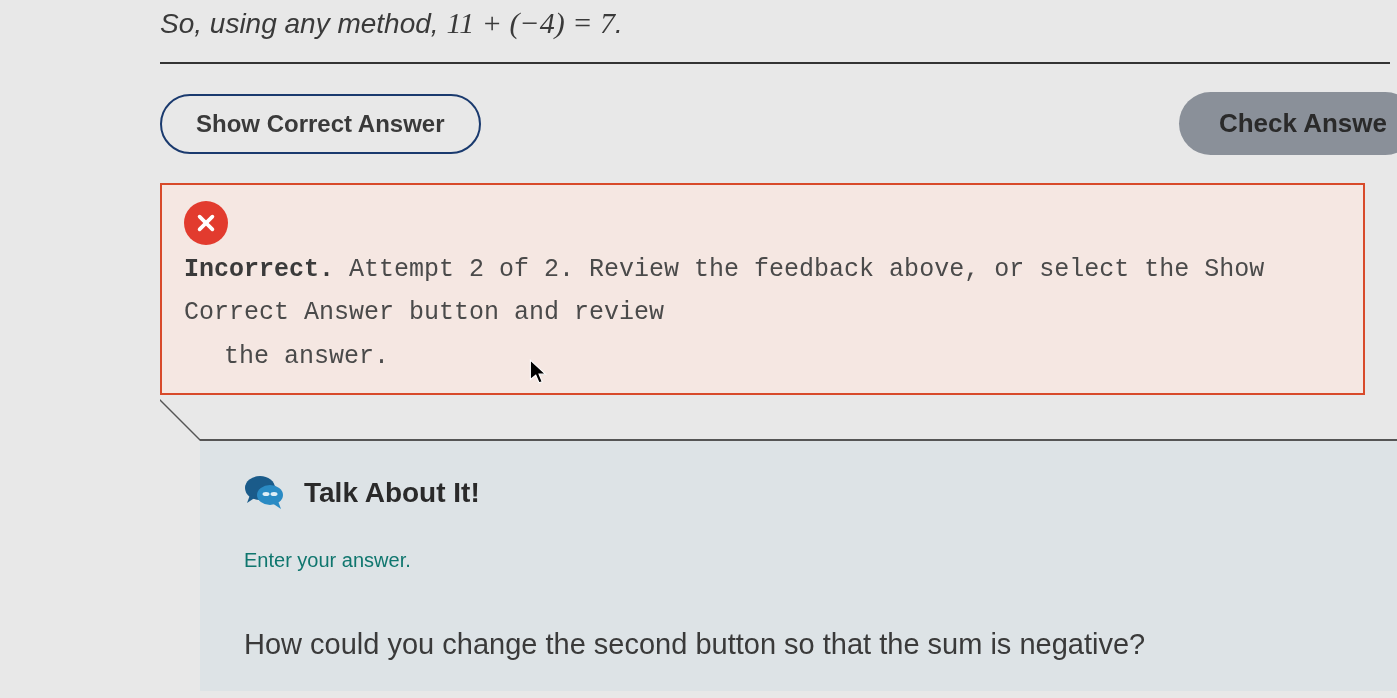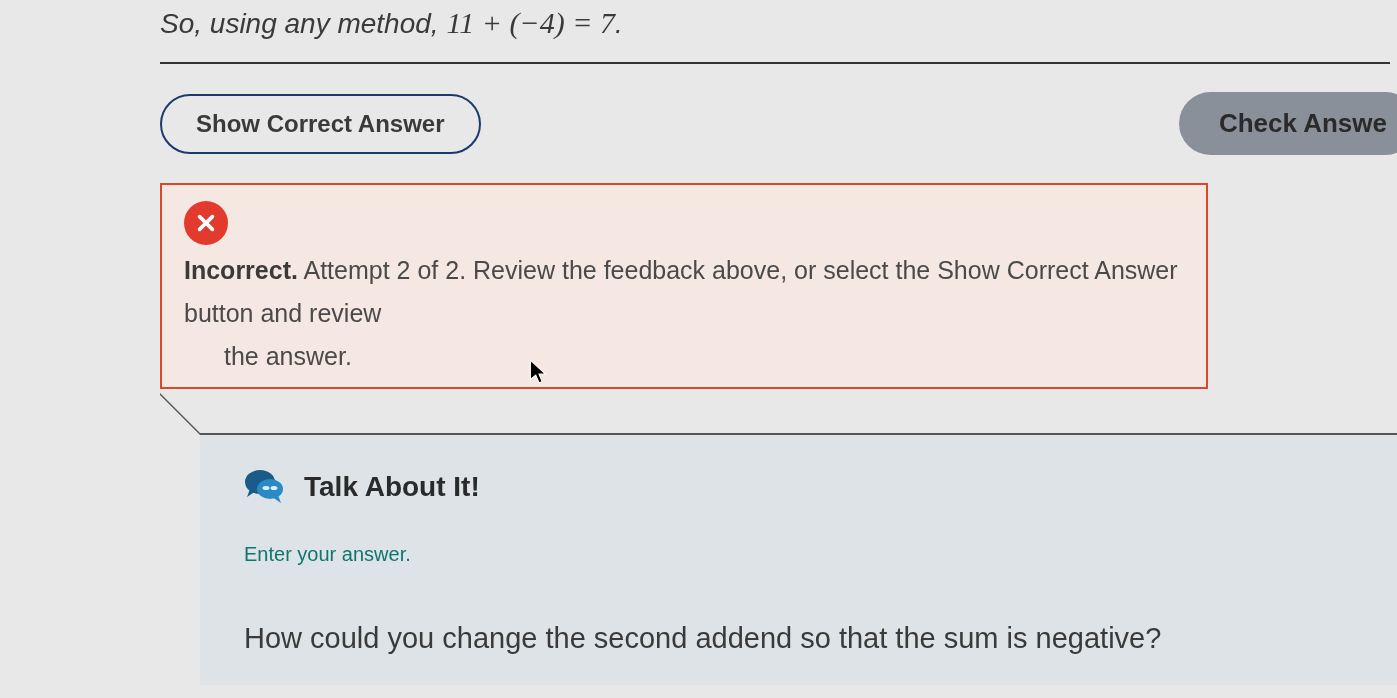--- a/index.html
+++ b/index.html
@@ -61,23 +61,24 @@
       font-weight: 600;
       padding: 16px 30px 16px 40px;
       border-radius: 34px;
       cursor: pointer;
       margin-left: auto;
       margin-right: -20px;
     }
     .feedback-box {
       border: 2px solid #d84a2a;
       background: #f5e7e2;
-      padding: 20px 22px 16px 22px;
+      padding: 20px 22px 22px 22px;
       margin-bottom: 44px;
-      width: 1048px;
+      width: 1205px;
+      font-family: Liberation Mono, monospace;
     }
     .feedback-content {
       display: flex;
       align-items: flex-start;
       flex-wrap: wrap;
     }
     .x-icon {
       width: 44px;
       height: 44px;
       background: #e23b2e;
@@ -199,21 +200,21 @@
           <path d="M 6 22 L 3 30 L 12 24 Z" fill="#1a5b8a"></path>
           <ellipse cx="26" cy="22" rx="13" ry="10" fill="#2a8bc4"></ellipse>
           <path d="M 34 28 L 37 36 L 28 30 Z" fill="#2a8bc4"></path>
           <ellipse cx="22" cy="21" rx="3.5" ry="2" fill="#fff" opacity="0.85"></ellipse>
           <ellipse cx="30" cy="21" rx="3.5" ry="2" fill="#fff" opacity="0.85"></ellipse>
         </svg>
       </span>
       <span class="talk-title">Talk About It!</span>
     </div>
     <div class="enter-answer">Enter your answer.</div>
-    <div class="question-text">How could you change the second addend so that the sum is negative?</div>
+    <div class="question-text">How could you change the second button so that the sum is negative?</div>
   </div>
 </div>
 
 <div class="cursor-pointer">
   <svg width="22" height="28" viewBox="0 0 20 26">
     <path d="M 2 2 L 2 20 L 7 16 L 10 23 L 13 22 L 10 15 L 16 15 Z" fill="#000" stroke="#fff" stroke-width="1"></path>
   </svg>
 </div>
 
 </body></html>

